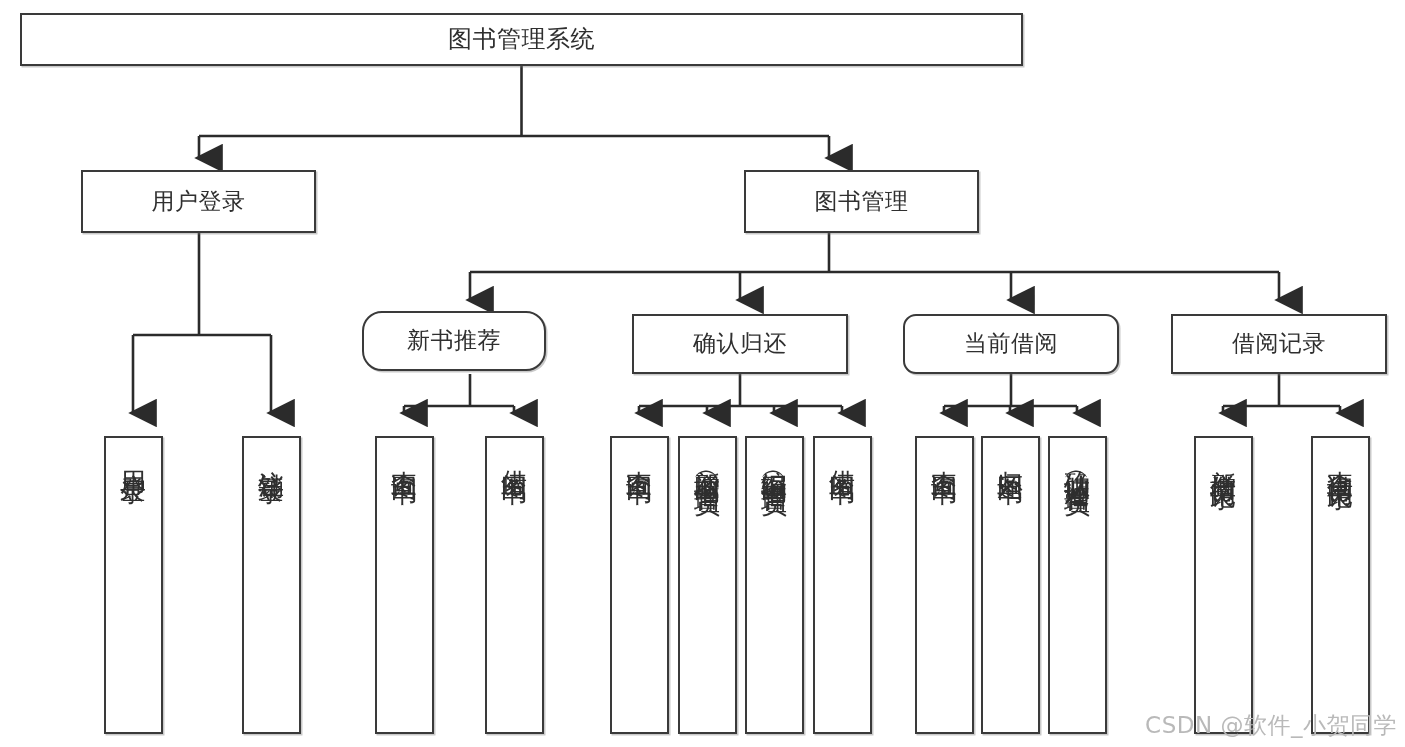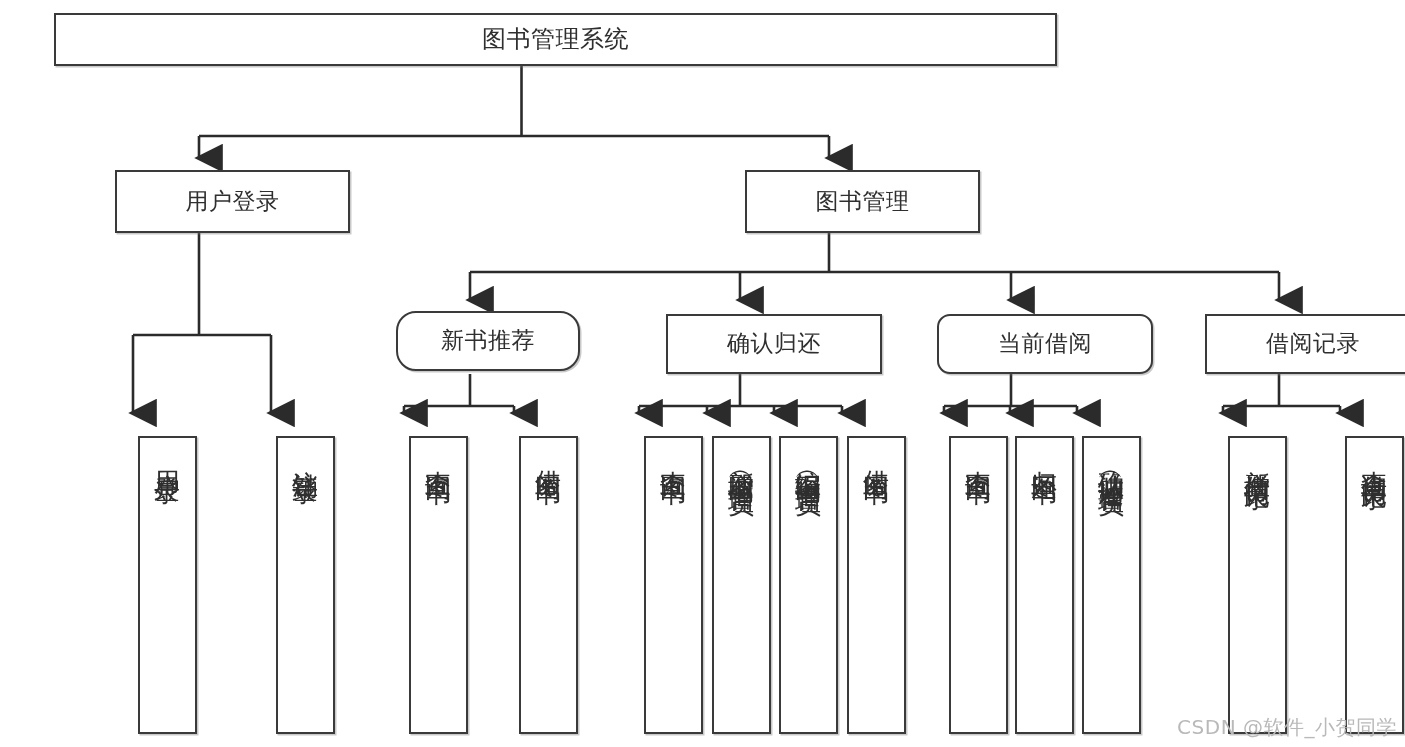--- a/index.html
+++ b/index.html
@@ -23,21 +23,20 @@
   }
   .node{
     position:absolute;
     box-sizing:border-box;
     background:#ffffff;
     border:2px solid #3a3a3a;
     display:flex;
     align-items:center;
     justify-content:center;
     box-shadow:1.5px 1.5px 0 rgba(120,120,120,0.40);
-    margin-left:34px;
   }
   .node .lbl{
     display:block;
     text-align:center;
     color:#2f2f2f;
     line-height:1.18;
     white-space:pre-line;
   }
   
   .node.h .lbl{
@@ -55,21 +54,21 @@
     text-orientation:upright;
     font-size:26px;
     line-height:1.0;
     letter-spacing:3px;
     height:auto;
   }
   .watermark{
     position:absolute;
     right:8px;
     bottom:6px;
-    font-size:20px;
+    font-size:23px;
     color:#b9b9b9;
     letter-spacing:0.5px;
     white-space:nowrap;
     user-select:none;
   }
 </style>
 </head>
 <body>
 
 <div id="canvas">
@@ -126,21 +125,21 @@
     </g>
   </svg>
 
   <div class="node h root" style="left:20px;top:13px;width:1003px;height:53px;">
     <span class="lbl">图书管理系统</span>
   </div>
 
   <div class="node h" style="left:81px;top:170px;width:235px;height:63px;">
     <span class="lbl">用户登录</span>
   </div>
-  <div class="node h" style="left:711px;top:170px;width:235px;height:63px;">
+  <div class="node h" style="left:744px;top:170px;width:235px;height:63px;">
     <span class="lbl">图书管理</span>
   </div>
 
   <div class="node h" style="left:362px;top:311px;width:184px;height:60px;border-radius:20px;">
     <span class="lbl">新书推荐</span>
   </div>
   <div class="node h" style="left:632px;top:314px;width:216px;height:60px;">
     <span class="lbl">确认归还</span>
   </div>
   <div class="node h" style="left:903px;top:314px;width:216px;height:60px;border-radius:13px;">

